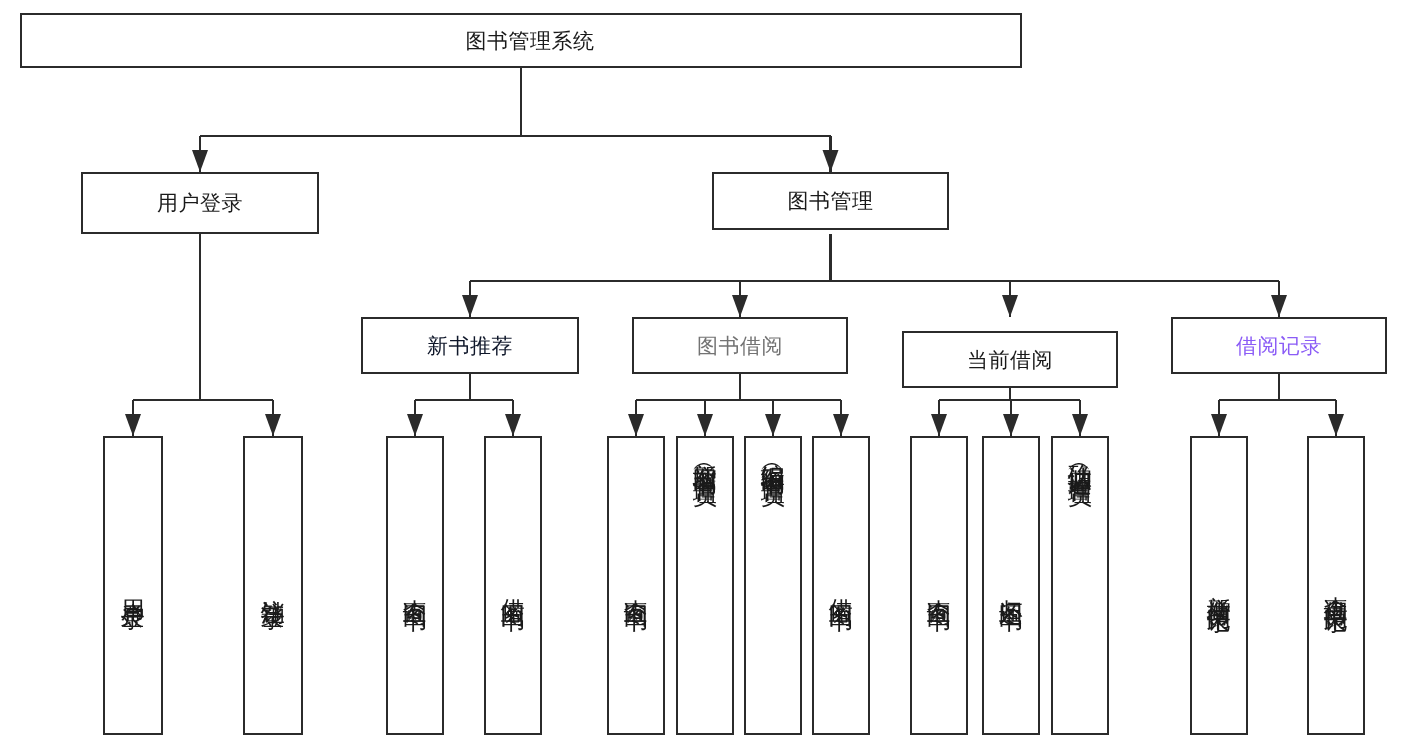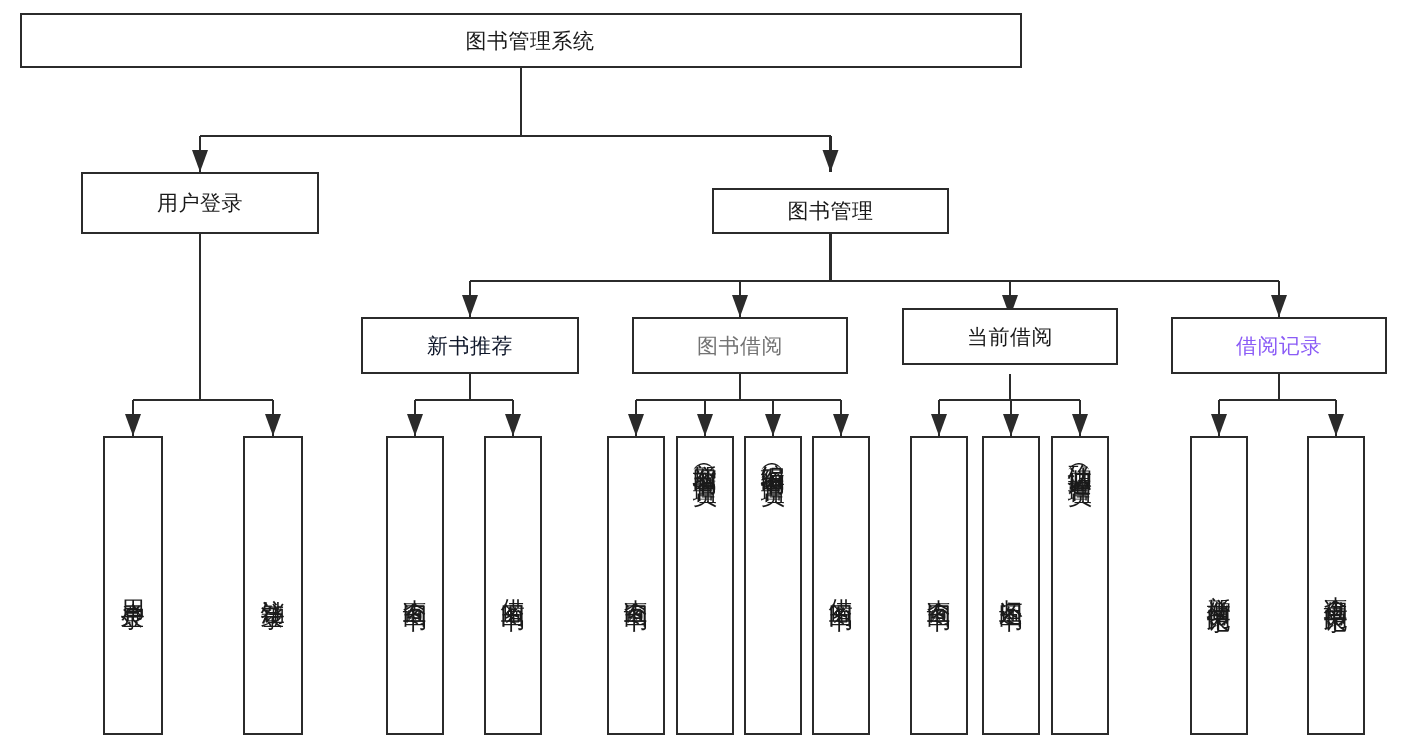--- a/index.html
+++ b/index.html
@@ -127,30 +127,30 @@
       <line x1="1336" y1="400" x2="1336" y2="436" stroke="#2b2b2b" stroke-width="2.2" shape-rendering="crispEdges"></line>
       <polygon points="1328,414 1344,414 1336,436" fill="#2b2b2b"></polygon>
     </svg>
   <div id="nodes">
       <div class="node horiz" style="left: 20px; top: 13px; width: 1002px; height: 55px; border-color: rgb(43, 43, 43); background: rgb(255, 255, 255);">
         <div class="node-label" style="color: rgb(26, 26, 26); margin-left: 18px;">图书管理系统</div>
       </div>
       <div class="node horiz" style="left: 81px; top: 172px; width: 238px; height: 62px; border-color: rgb(43, 43, 43); background: rgb(255, 255, 255);">
         <div class="node-label" style="color: rgb(26, 26, 26);">用户登录</div>
       </div>
-      <div class="node horiz" style="left: 712px; top: 188px; width: 237px; height: 46px; border-color: rgb(43, 43, 43); background: rgb(255, 255, 255);">
+      <div class="node horiz" style="left: 712px; top: 172px; width: 237px; height: 58px; border-color: rgb(43, 43, 43); background: rgb(255, 255, 255);">
         <div class="node-label" style="color: rgb(26, 26, 26);">图书管理</div>
       </div>
       <div class="node horiz" style="left: 361px; top: 317px; width: 218px; height: 57px; border-color: rgb(43, 43, 43); background: rgb(255, 255, 255);">
         <div class="node-label" style="color: #0f172a;">新书推荐</div>
       </div>
       <div class="node horiz" style="left: 632px; top: 317px; width: 216px; height: 57px; border-color: rgb(43, 43, 43); background: rgb(255, 255, 255);">
         <div class="node-label" style="color: #737373;">图书借阅</div>
       </div>
-      <div class="node horiz" style="left: 902px; top: 308px; width: 216px; height: 57px; border-color: rgb(43, 43, 43); background: rgb(255, 255, 255);">
+      <div class="node horiz" style="left: 902px; top: 331px; width: 216px; height: 57px; border-color: rgb(43, 43, 43); background: rgb(255, 255, 255);">
         <div class="node-label" style="color: rgb(26, 26, 26);">当前借阅</div>
       </div>
       <div class="node horiz" style="left: 1171px; top: 317px; width: 216px; height: 57px; border-color: rgb(43, 43, 43); background: rgb(255, 255, 255);">
         <div class="node-label" style="color: #8b5cf6;">借阅记录</div>
       </div>
       <div class="node vert mid" style="left: 103px; top: 436px; width: 60px; height: 299px; border-color: rgb(43, 43, 43); background: rgb(255, 255, 255);">
         <div class="node-label" style="color: rgb(26, 26, 26);">用户登录</div>
       </div>
       <div class="node vert mid" style="left: 243px; top: 436px; width: 60px; height: 299px; border-color: rgb(43, 43, 43); background: rgb(255, 255, 255);">
         <div class="node-label" style="color: rgb(26, 26, 26);">注销登录</div>

